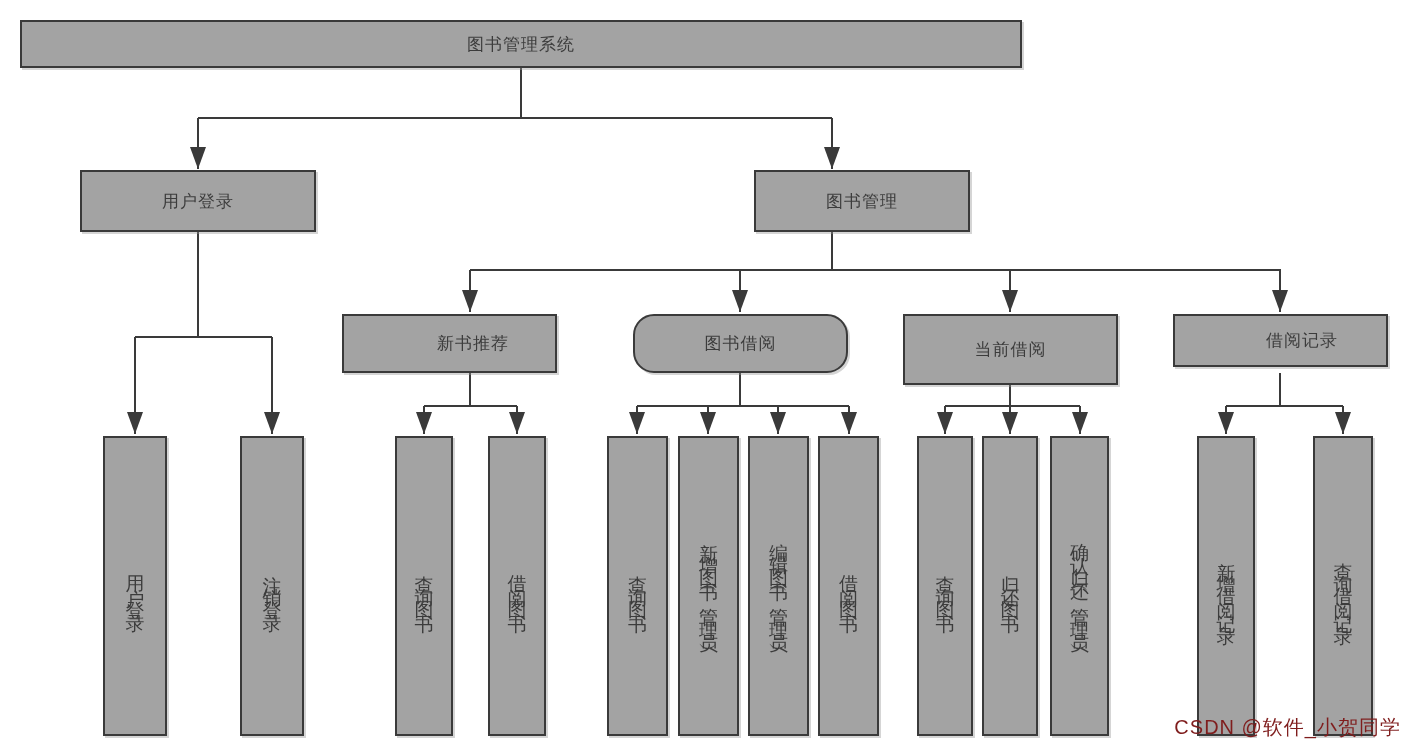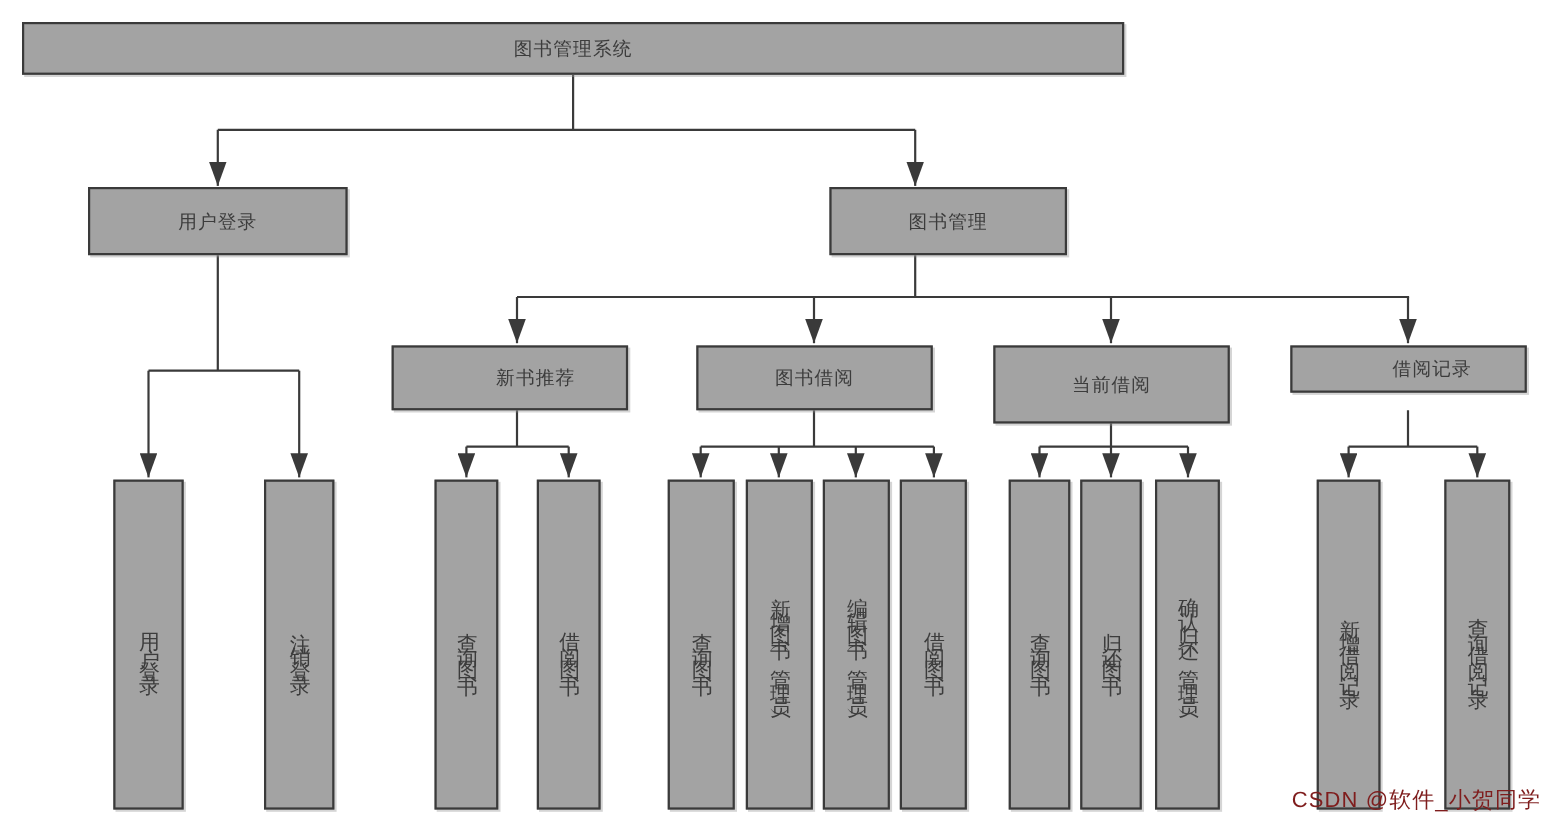--- a/index.html
+++ b/index.html
@@ -82,30 +82,30 @@
     <span class="h-label">图书管理系统</span>
   </div>
 
   <div class="box" style="left:80px;top:170px;width:236px;height:62px;">
     <span class="h-label">用户登录</span>
   </div>
   <div class="box" style="left:754px;top:170px;width:216px;height:62px;">
     <span class="h-label">图书管理</span>
   </div>
 
-  <div class="box" style="left:356px;top:314px;width:215px;height:59px;padding-left:47px;">
+  <div class="box" style="left:342px;top:314px;width:215px;height:59px;padding-left:47px;">
     <span class="h-label">新书推荐</span>
   </div>
-  <div class="box" style="left:633px;top:314px;width:215px;height:59px;">
+  <div class="box" style="left:633px;top:314px;width:215px;height:59px;border-radius:21px;">
     <span class="h-label">图书借阅</span>
   </div>
   <div class="box" style="left:903px;top:314px;width:215px;height:71px;">
     <span class="h-label">当前借阅</span>
   </div>
-  <div class="box" style="left:1173px;top:314px;width:215px;height:43px;padding-left:43px;">
+  <div class="box" style="left:1173px;top:314px;width:215px;height:53px;padding-left:43px;">
     <span class="h-label">借阅记录</span>
   </div>
 
   <div class="box v-box" style="left:103px;top:436px;width:64px;height:300px;">用户登录</div>
   <div class="box v-box" style="left:240px;top:436px;width:64px;height:300px;">注销登录</div>
 
   <div class="box v-box" style="left:395px;top:436px;width:58px;height:300px;">查询图书</div>
   <div class="box v-box" style="left:488px;top:436px;width:58px;height:300px;">借阅图书</div>
 
   <div class="box v-box" style="left:607px;top:436px;width:61px;height:300px;">查询图书</div>

